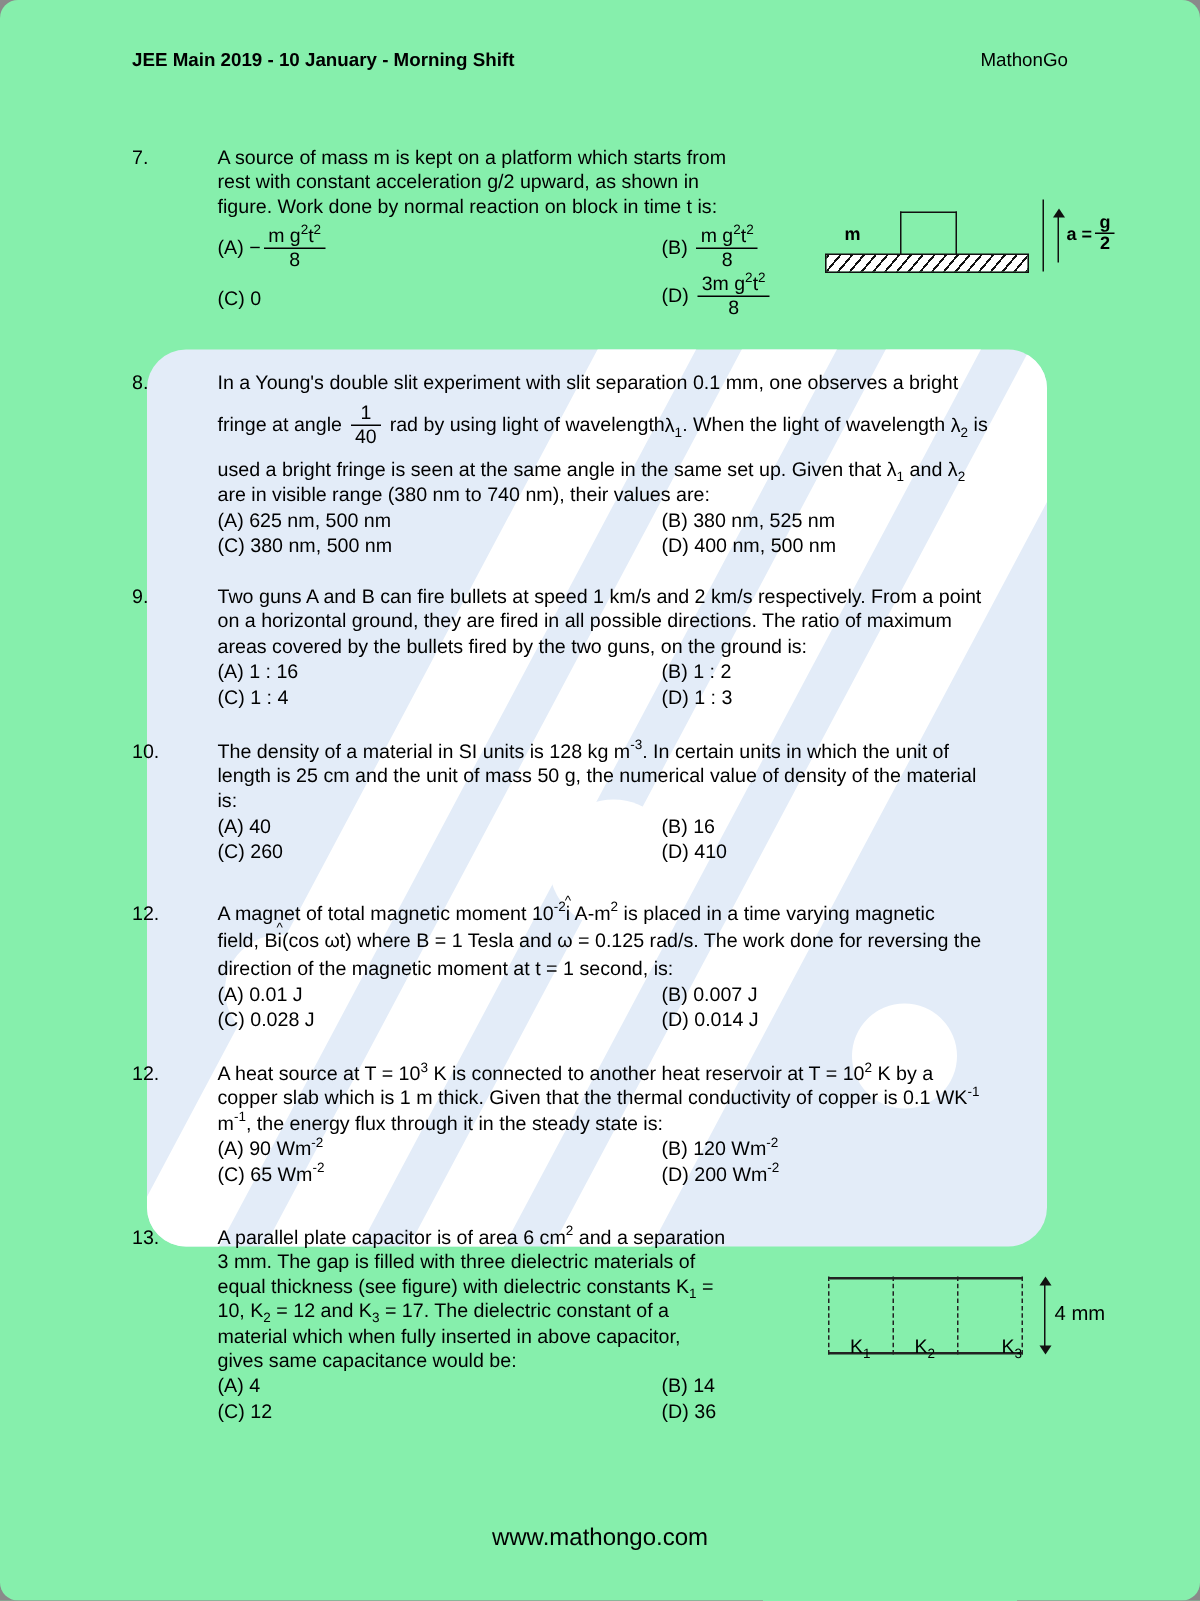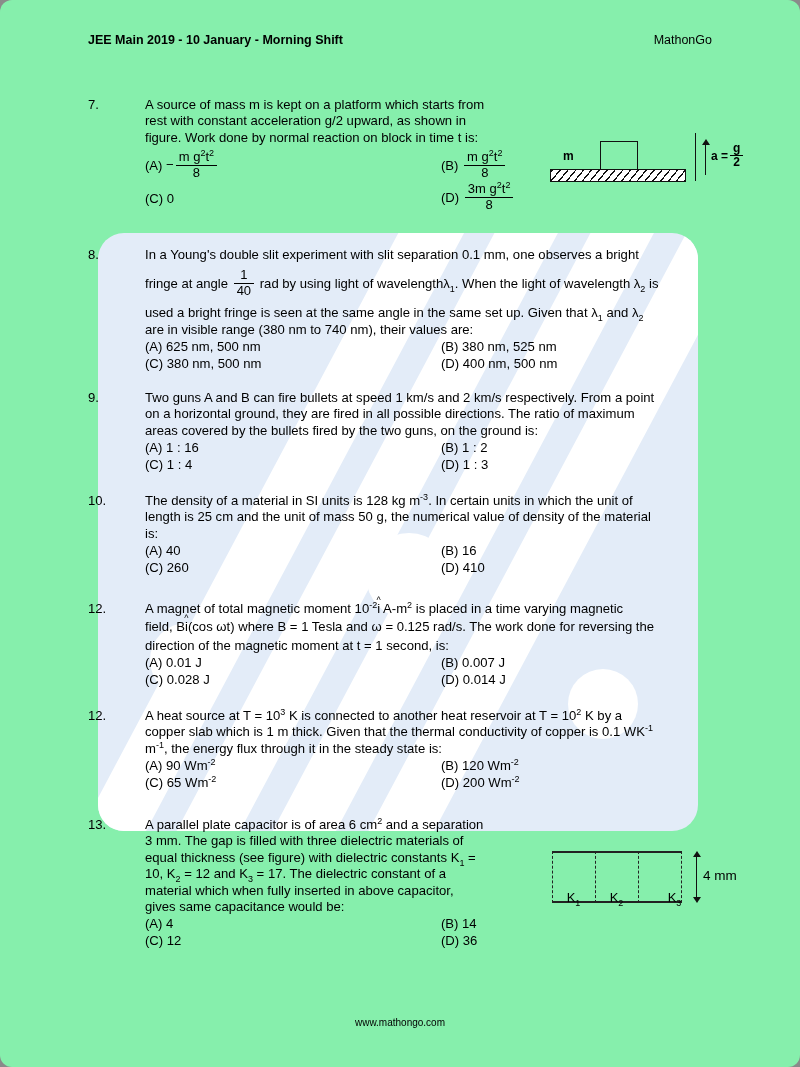--- a/index.html
+++ b/index.html
@@ -80,21 +80,21 @@
     font-weight: normal;
   }
 
   
   .doc-footer {
     position: absolute;
     left: 0;
     top: 1017px;
     width: 800px;
     text-align: center;
-    font-size: 10px;
+    font-size: 16px;
   }
 
   
   .q {
     position: absolute;
     left: 88px;
     width: 648px;
     font-size: 13.1px;
     line-height: 16.4px;
   }

